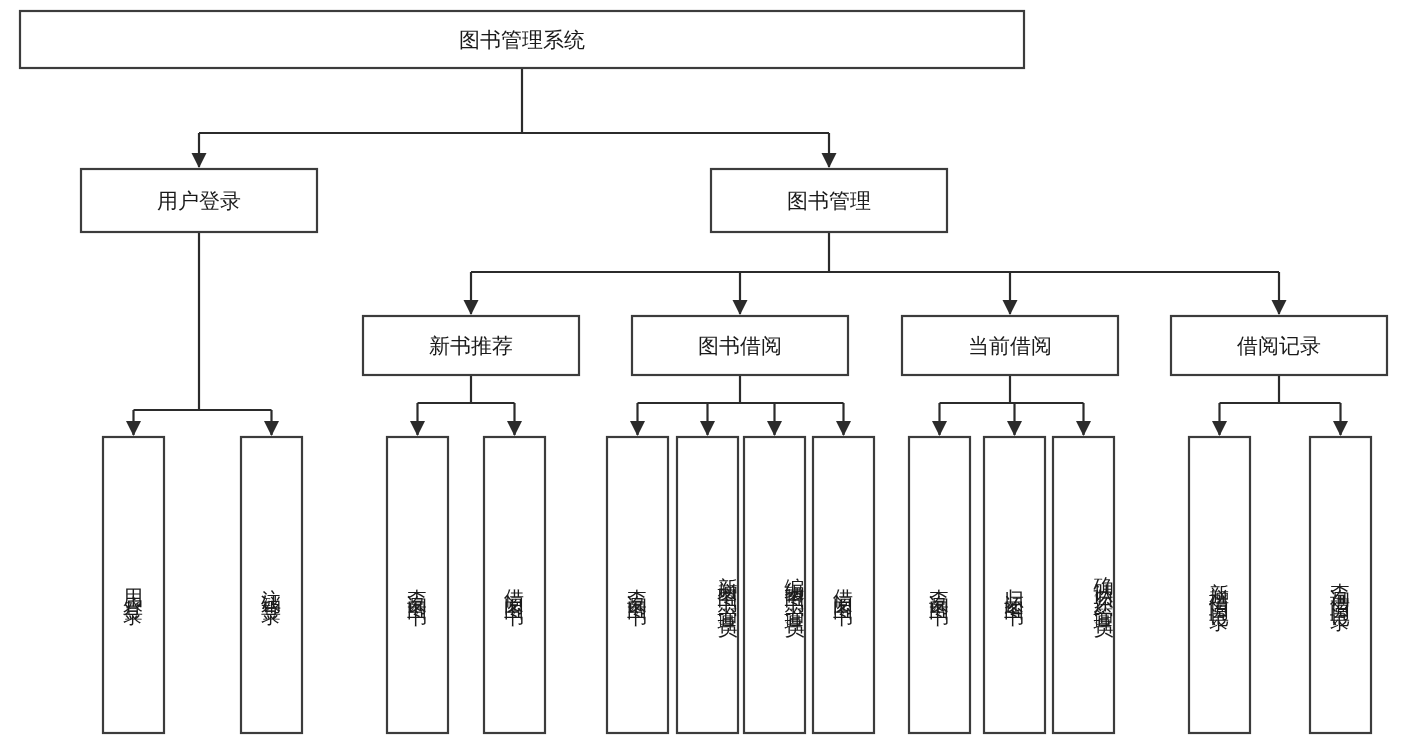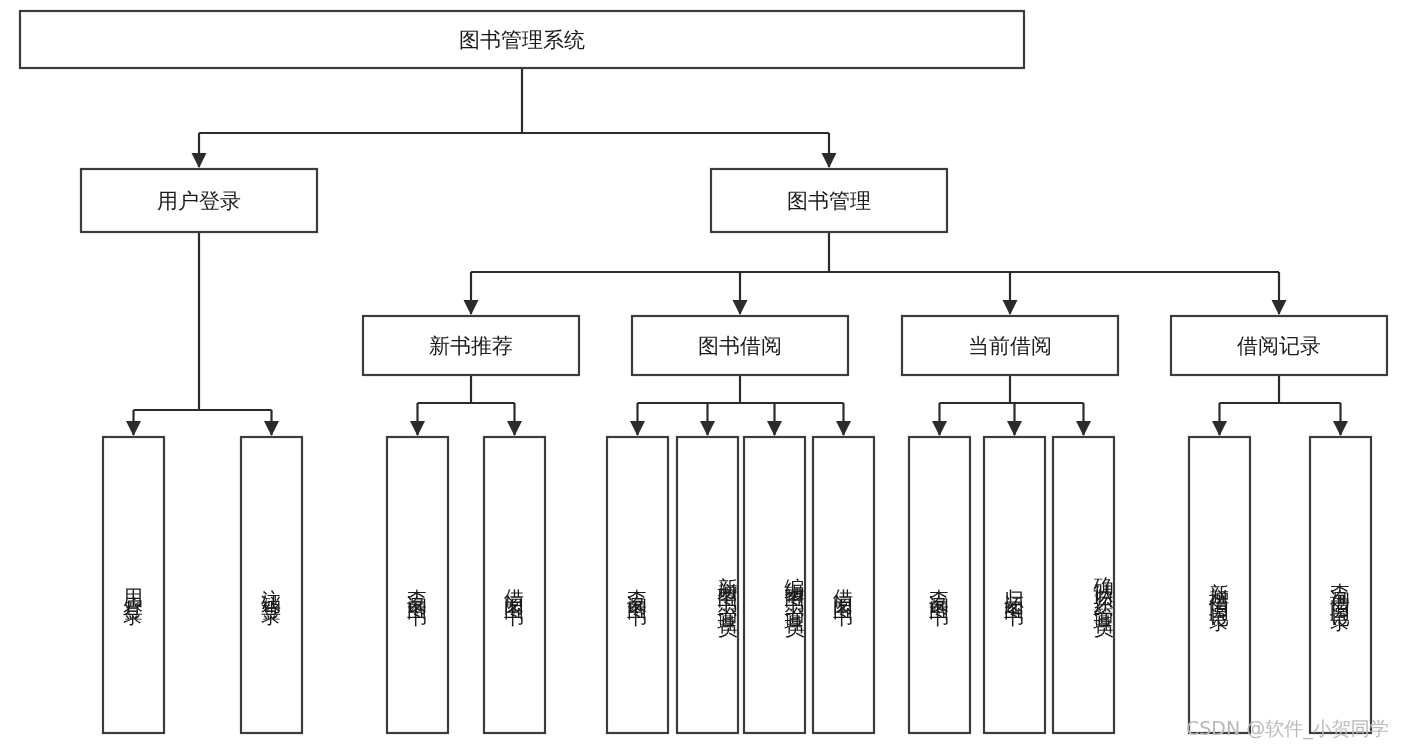--- a/index.html
+++ b/index.html
@@ -182,15 +182,14 @@
       <div class="leaf-label top" style="left: 677px; top: 437px; width: 61px; height: 296px;">新增图书（管理员）</div>
       <div class="leaf-label top" style="left: 744px; top: 437px; width: 61px; height: 296px;">编辑图书（管理员）</div>
       <div class="leaf-label center" style="left: 813px; top: 437px; width: 61px; height: 296px;">借阅图书</div>
       <div class="leaf-label center" style="left: 909px; top: 437px; width: 61px; height: 296px;">查询图书</div>
       <div class="leaf-label center" style="left: 984px; top: 437px; width: 61px; height: 296px;">归还图书</div>
       <div class="leaf-label top" style="left: 1053px; top: 437px; width: 61px; height: 296px;">确认归还（管理员）</div>
       <div class="leaf-label center" style="left: 1189px; top: 437px; width: 61px; height: 296px;">新增借阅记录</div>
       <div class="leaf-label center" style="left: 1310px; top: 437px; width: 61px; height: 296px;">查询借阅记录</div>
     </div>
 
-  <div class="watermark" id="watermark" style="left: 1186px; top: 716px;">CSDN @软件_小贺同学</div>
 
 </div>
 
 </body></html>

